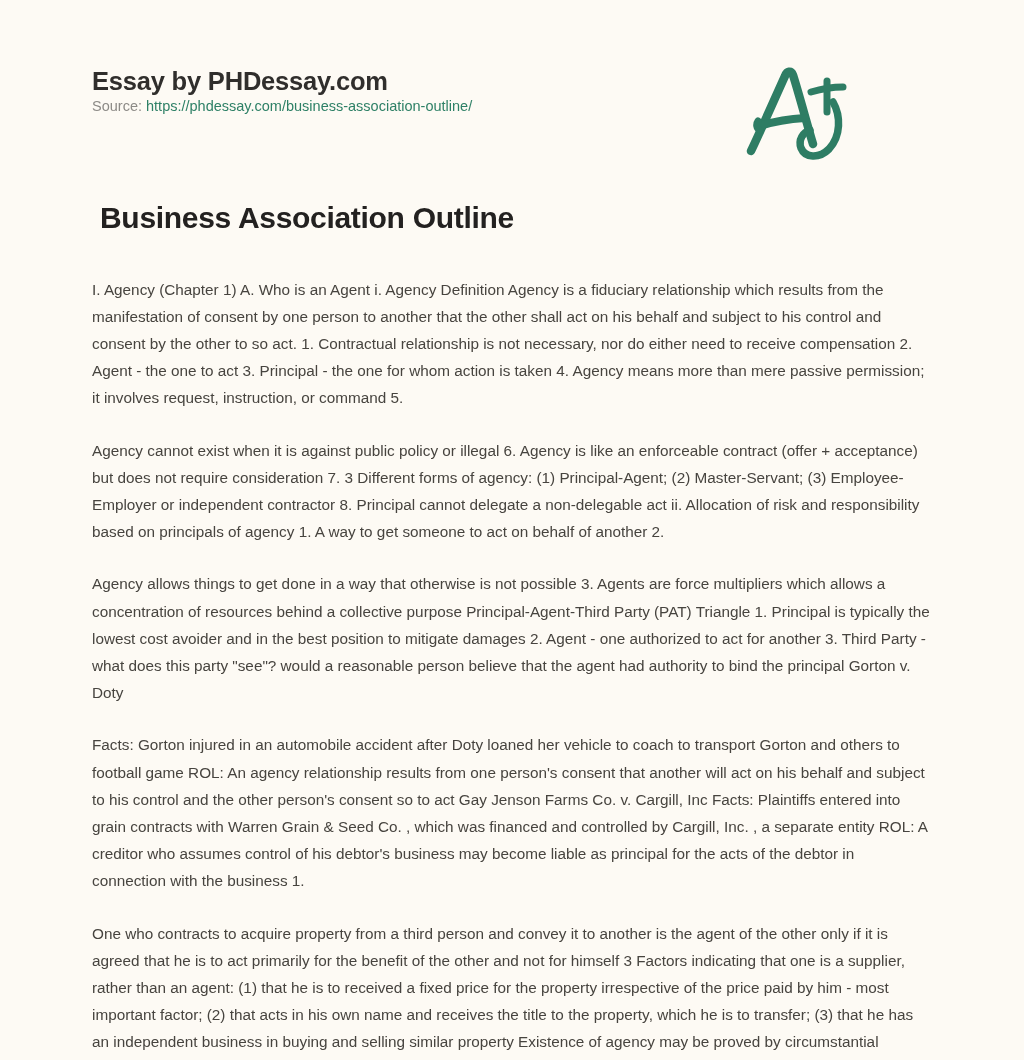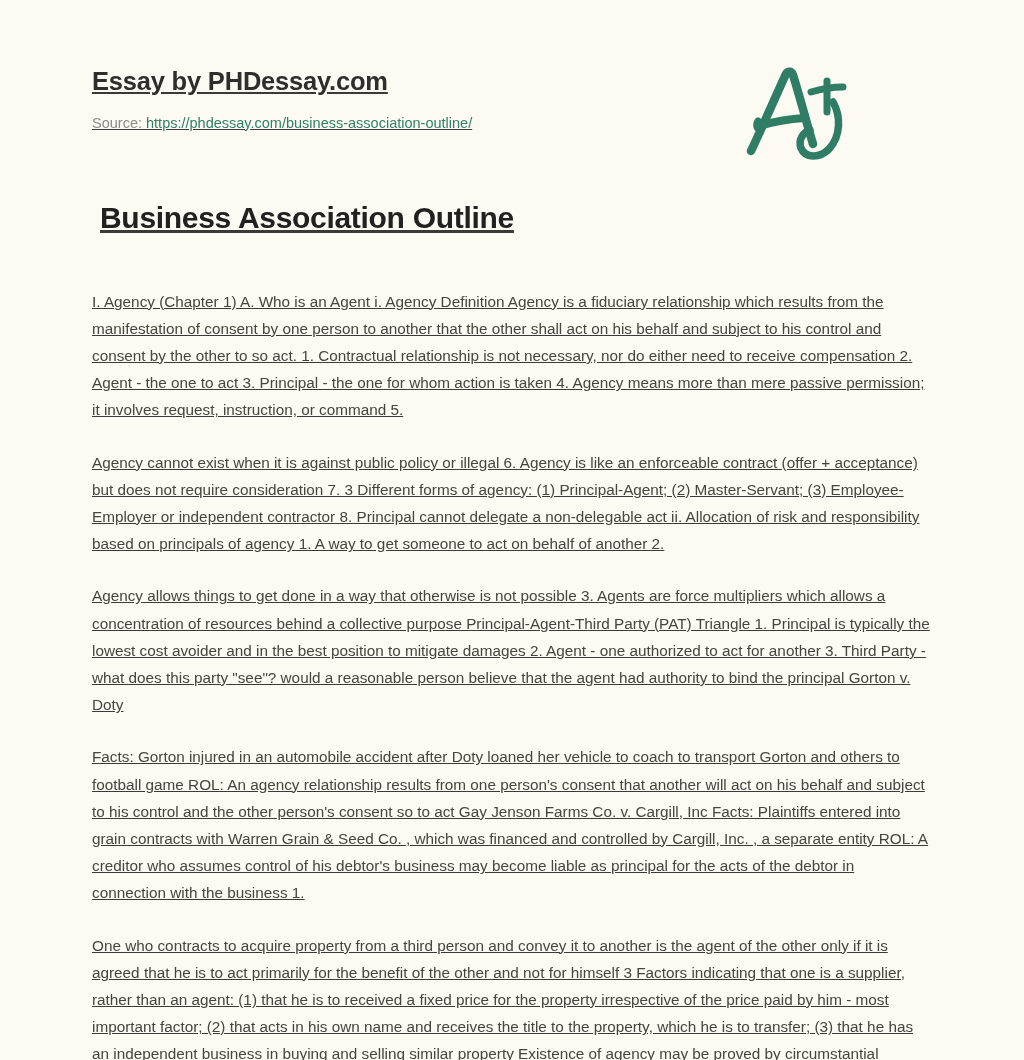--- a/index.html
+++ b/index.html
@@ -15,21 +15,20 @@
     overflow: hidden;
     position: relative;
   }
 
   .page {
     position: relative;
     width: 1024px;
     height: 1060px;
     box-sizing: border-box;
     padding: 0 92px;
-    text-decoration: underline;
   }
 
   
   .header {
     position: relative;
     padding-top: 66px;
     height: 120px;
     box-sizing: border-box;
   }
 
@@ -37,21 +36,20 @@
     font-size: 25.5px;
     font-weight: bold;
     letter-spacing: -0.2px;
     color: #302e2c;
     line-height: 1.2;
     margin: 0;
     white-space: nowrap;
   }
 
   .source-line {
-    margin-top: 17px;
     font-size: 14.5px;
     line-height: 1.3;
     white-space: nowrap;
   }
   .source-label {
     color: #8d8b87;
   }
   .source-url {
     color: #2e8066;
     text-decoration: none;
@@ -82,21 +80,21 @@
     letter-spacing: -0.3px;
     line-height: 1.25;
   }
 
   
   .body-copy {
     padding-top: 27px;
     width: 840px;
   }
   .body-copy p {
-    margin: 16px 0 25px 0;
+    margin: 4px 0 25px 0;
     font-size: 15.3px;
     line-height: 27.2px;
     color: #47443f;
     text-align: left;
   }
   .body-copy p:last-child {
     margin-bottom: 0;
   }
 </style>
 </head>

